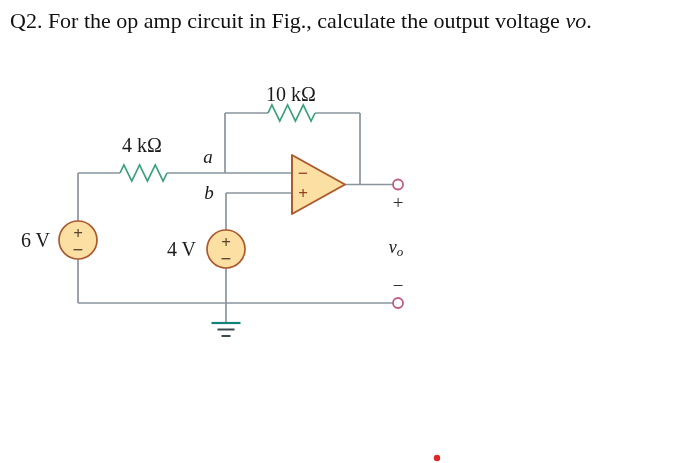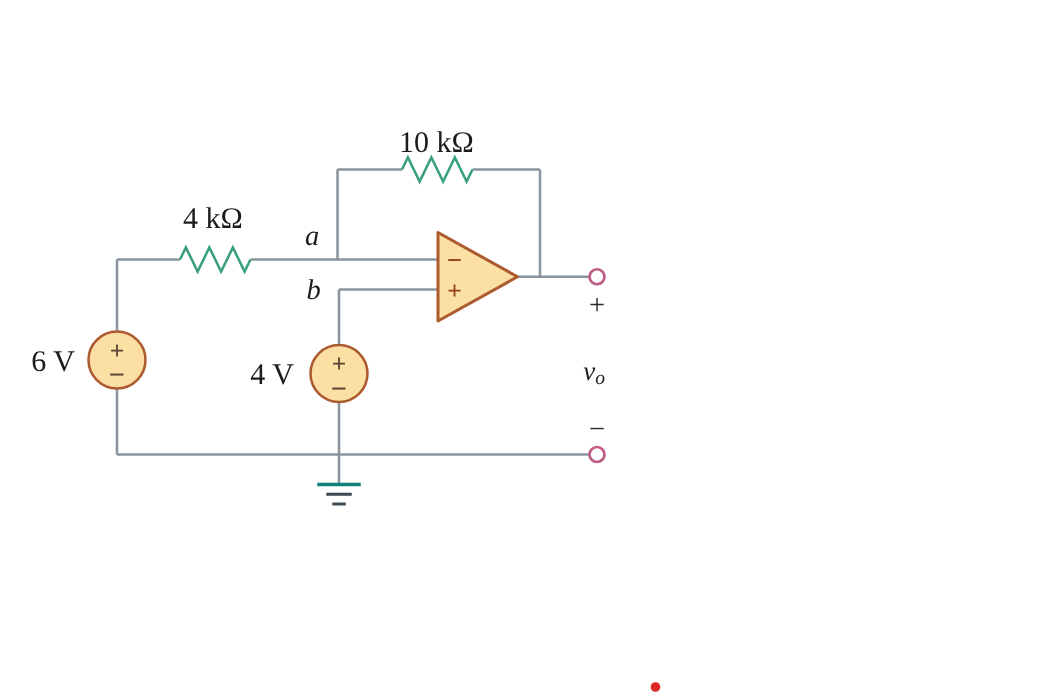--- a/index.html
+++ b/index.html
@@ -26,20 +26,21 @@
   }
   .title i { font-style: italic; }
   svg { position: absolute; left: 0; top: 0; }
   text { font-family: "Liberation Serif", serif; }
 </style>
 </head>
 <body>
 
 <div id="stage">
 
+  <div class="title"><span>Q2. For the op amp circuit in Fig., calculate the output voltage </span><i>vo</i><span>.</span></div>
 
   <svg width="693" height="463" viewBox="0 0 693 463">
 
     <g fill="none" stroke="#8A949E" stroke-width="1.7">
       <path d="M78,173 H120"></path>
       <path d="M167,173 H292"></path>
       <path d="M225,173 V113"></path>
       <path d="M225,113 H268"></path>
       <path d="M315,113 H360"></path>
       <path d="M360,113 V184.5"></path>

